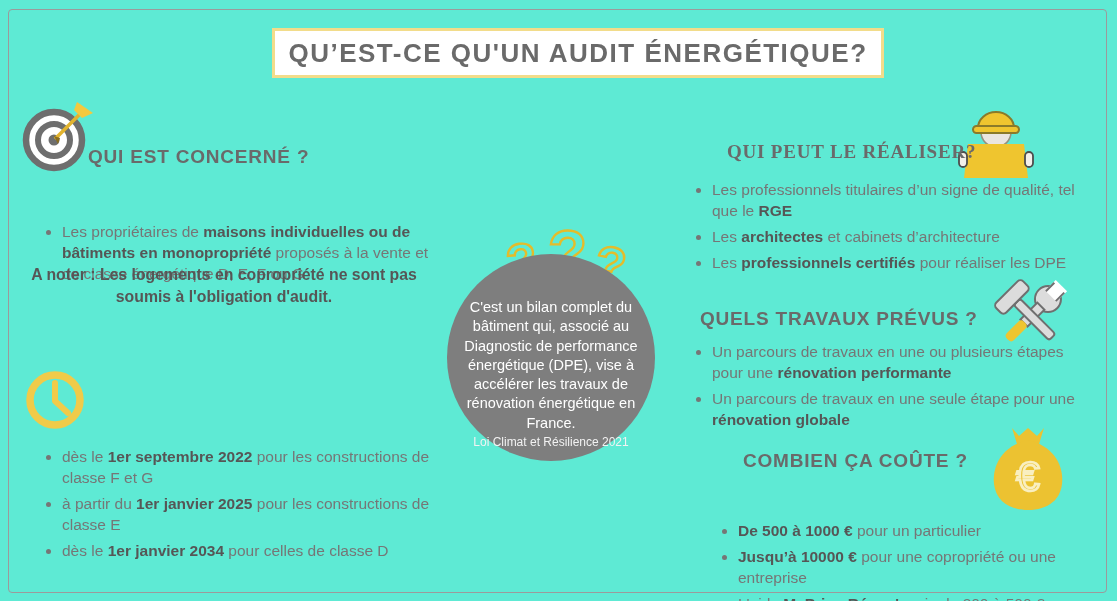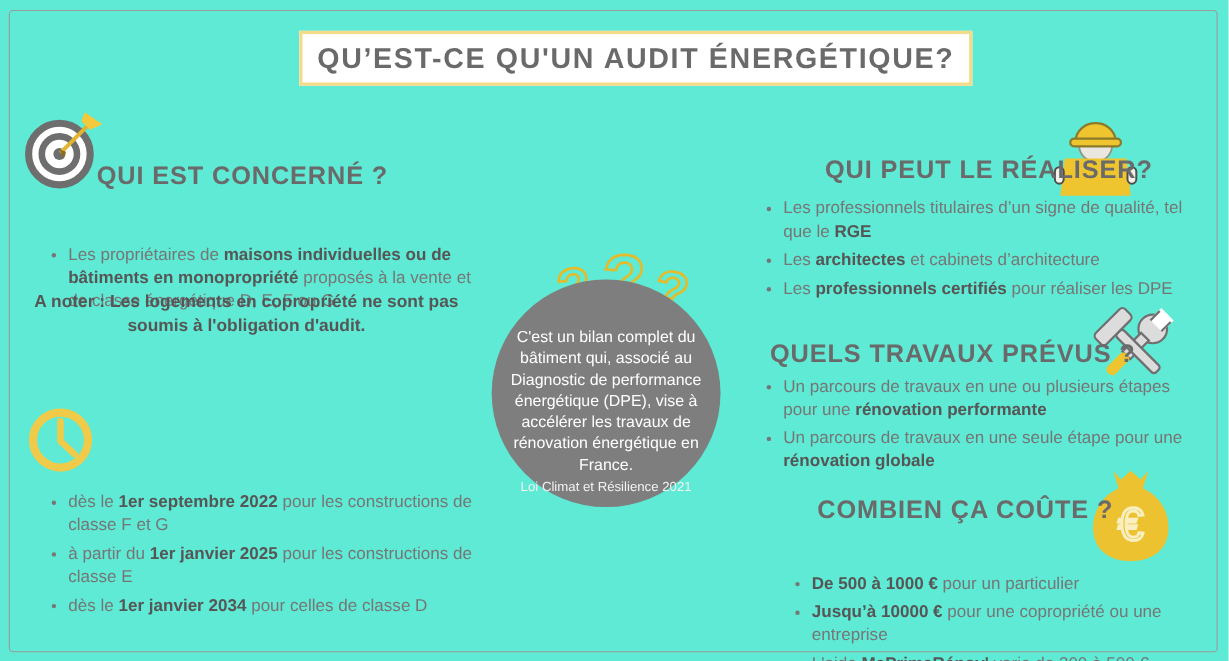--- a/index.html
+++ b/index.html
@@ -6,21 +6,21 @@
   html,body { width: 1117px; height: 601px; background: #ffffff;
     font-family: "Liberation Sans", "DejaVu Sans", sans-serif; color:#767676; }
   .canvas { position: relative; width: 1117px; height: 601px; background:#5eead4; overflow: hidden; }
   .frame { position:absolute; left:8px; top:9px; right:10px; bottom:8px;
     border:1px solid #9b9b9b; border-radius:4px; pointer-events:none; }
 
   .title-box { position:absolute; left:272px; top:28px; width:612px; height:50px;
     border:3px solid #f2dc8a; background:#fff; display:flex; align-items:center; justify-content:center; }
   .title-box h1 { font-size:26px; font-weight:700; letter-spacing:1.5px; color:#6a6a6a; white-space:nowrap; }
 
-  .sec-title { position:absolute; font-size:23px; font-weight:700; letter-spacing:0.8px;
+  .sec-title { position:absolute; font-size:19px; font-weight:700; letter-spacing:0.8px;
     color:#6a6a6a; white-space:nowrap; }
 
   ul.blist { position:absolute; list-style:disc; }
   ul.blist li { font-size:15.5px; line-height:1.36; color:#767676; margin-bottom:5px; }
   ul.blist li::marker { color:#767676; }
   .bold { font-weight:700; color:#565656; }
 
   .note { position:absolute; left:20px; top:264px; width:408px; text-align:center;
     font-size:15.8px; font-weight:700; color:#565656; line-height:1.4; }
 
@@ -81,21 +81,21 @@
   </div>
 
   <svg class="icon" style="left:948px; top:104px;" width="96" height="78" viewBox="0 0 96 78">
     <circle cx="48" cy="28" r="15" fill="#eae6e0" stroke="#97927f" stroke-width="1.6"></circle>
     <path d="M30 24 A18 16 0 0 1 66 24 Z" fill="#efc52f" stroke="#8a7a2a" stroke-width="2"></path>
     <rect x="25" y="22" width="46" height="7" rx="3.5" fill="#efc52f" stroke="#8a7a2a" stroke-width="2"></rect>
     <polygon points="20,40 76,40 80,74 16,74" fill="#efc52f"></polygon>
     <rect x="11" y="48" width="8" height="15" rx="4" fill="#f3f0ea" stroke="#4d4d4d" stroke-width="1.8"></rect>
     <rect x="77" y="48" width="8" height="15" rx="4" fill="#f3f0ea" stroke="#4d4d4d" stroke-width="1.8"></rect>
   </svg>
-  <div class="sec-title" style="left:750px; top:141px;">QUI PEUT LE RÉALISER?</div>
+  <div class="sec-title" style="left:727px; top:141px;font-family:Liberation Serif, serif;">QUI PEUT LE RÉALISER?</div>
   <ul class="blist" style="left:694px; top:179px; width:396px; padding-left:18px;">
     <li><span>Les professionnels titulaires d’un signe de qualité, tel que le </span><span class="bold">RGE</span></li>
     <li><span>Les </span><span class="bold">architectes</span><span> et cabinets d’architecture</span></li>
     <li><span>Les </span><span class="bold">professionnels certifiés</span><span> pour réaliser les DPE</span></li>
   </ul>
 
   <svg class="icon" style="left:983px; top:272px;" width="96" height="92" viewBox="0 0 96 92">
     <g transform="rotate(45 48 44)">
       <circle cx="48" cy="20" r="13" fill="#dcdcdc" stroke="#6f6f6f" stroke-width="2"></circle>
       <rect x="40" y="1" width="16" height="15" fill="#ffffff"></rect>

